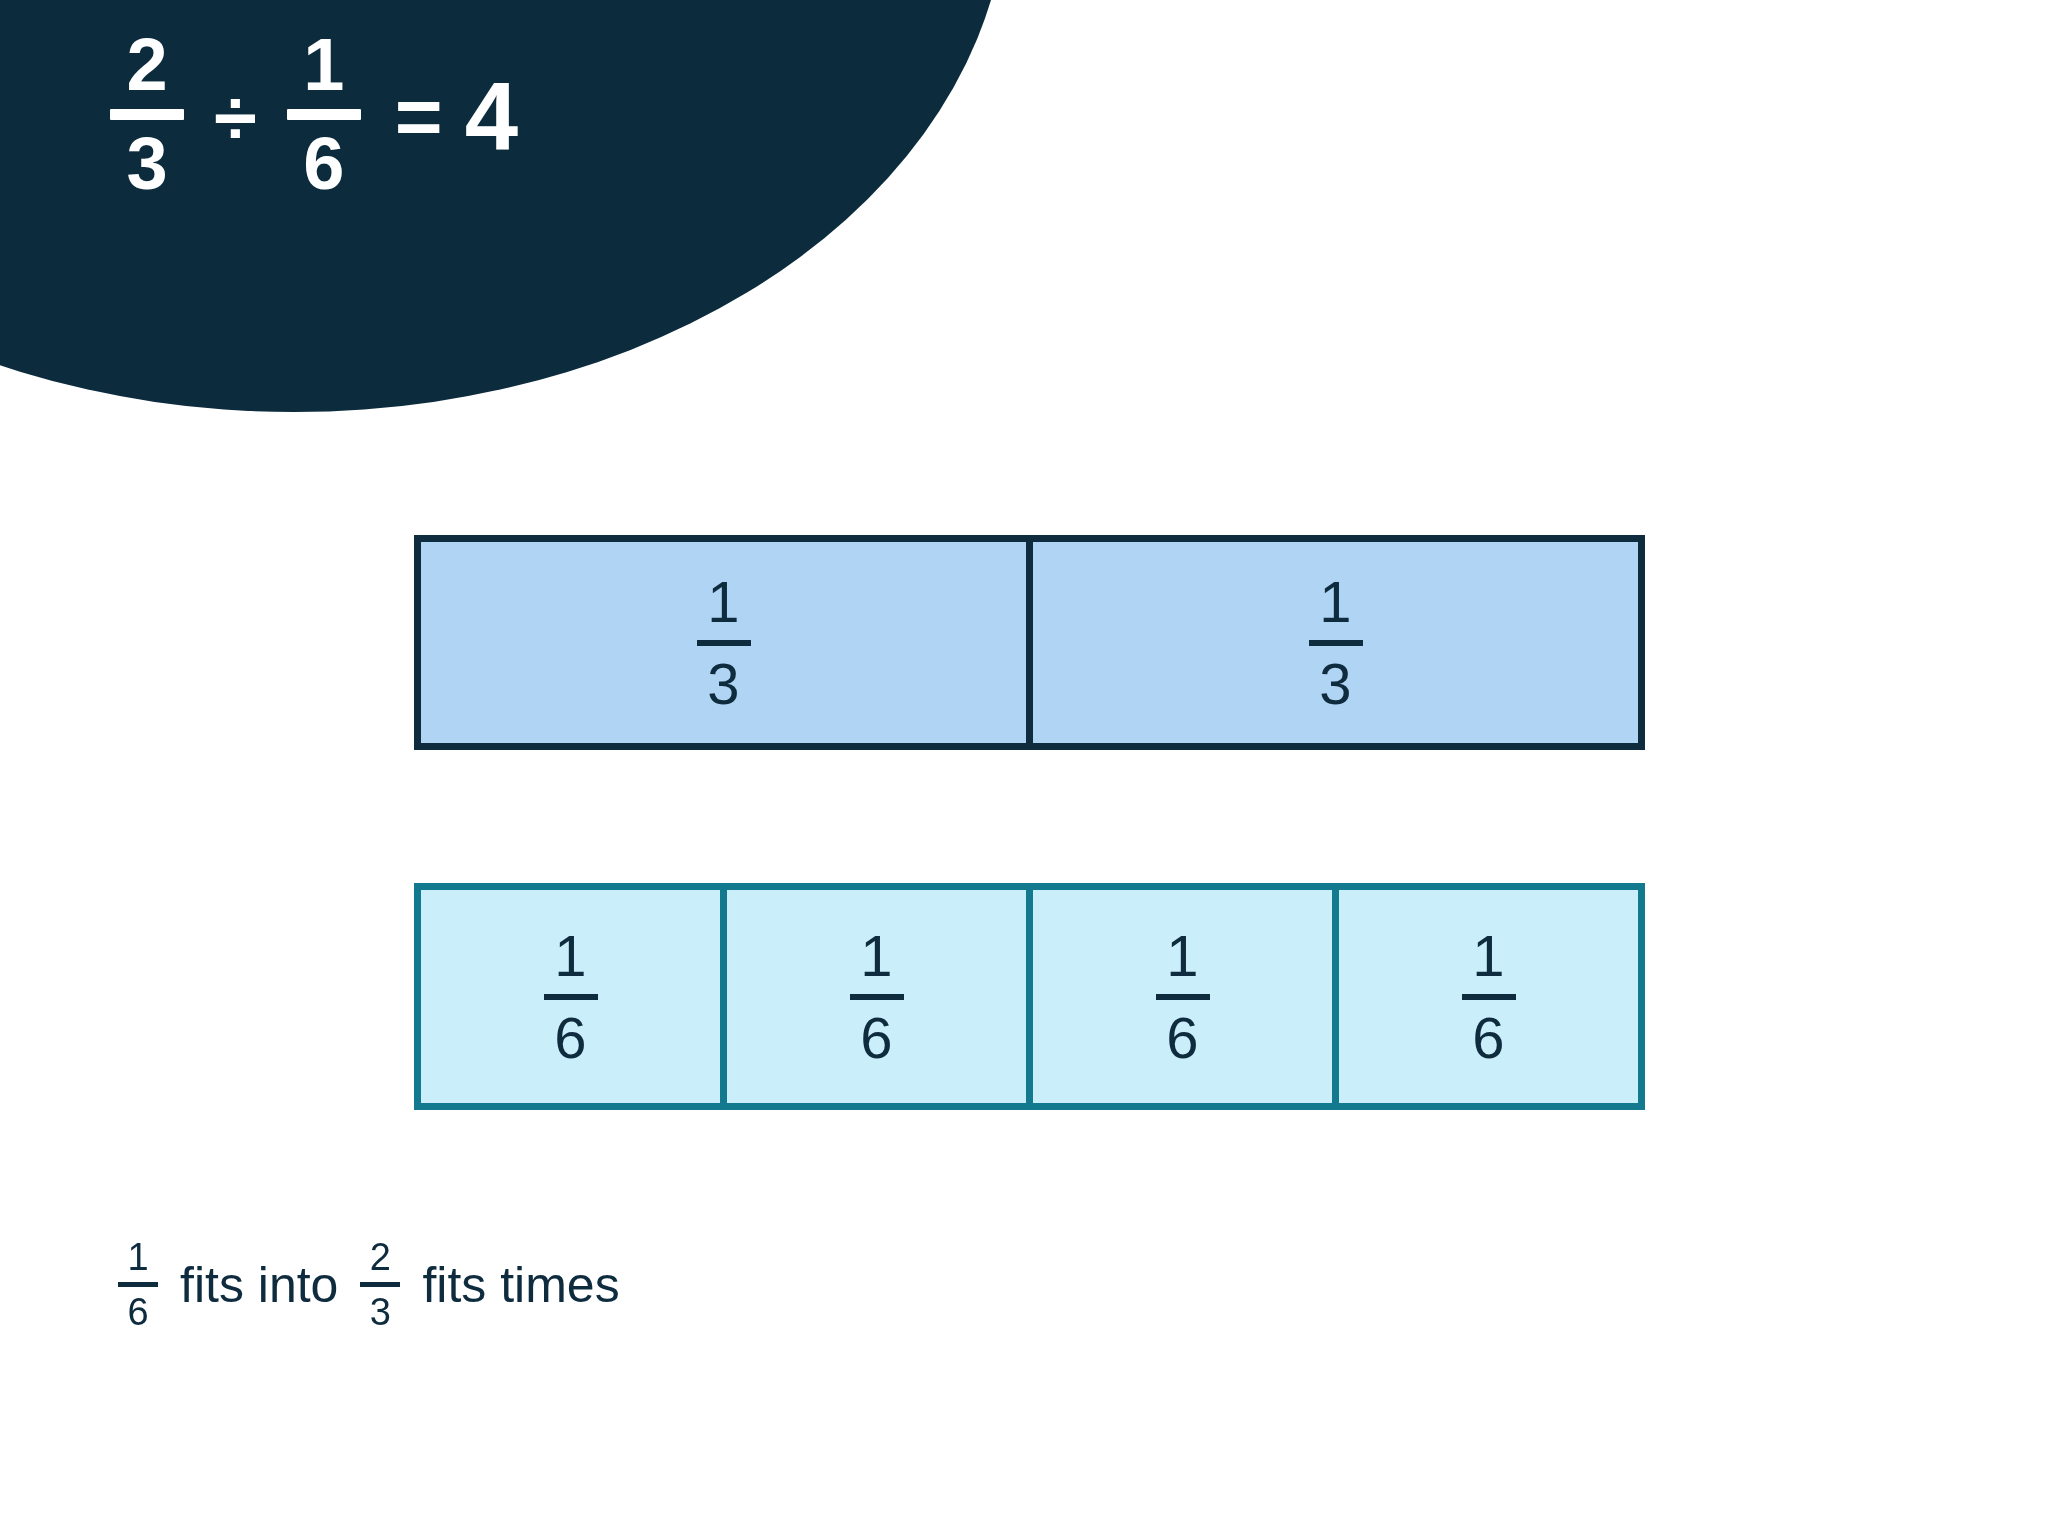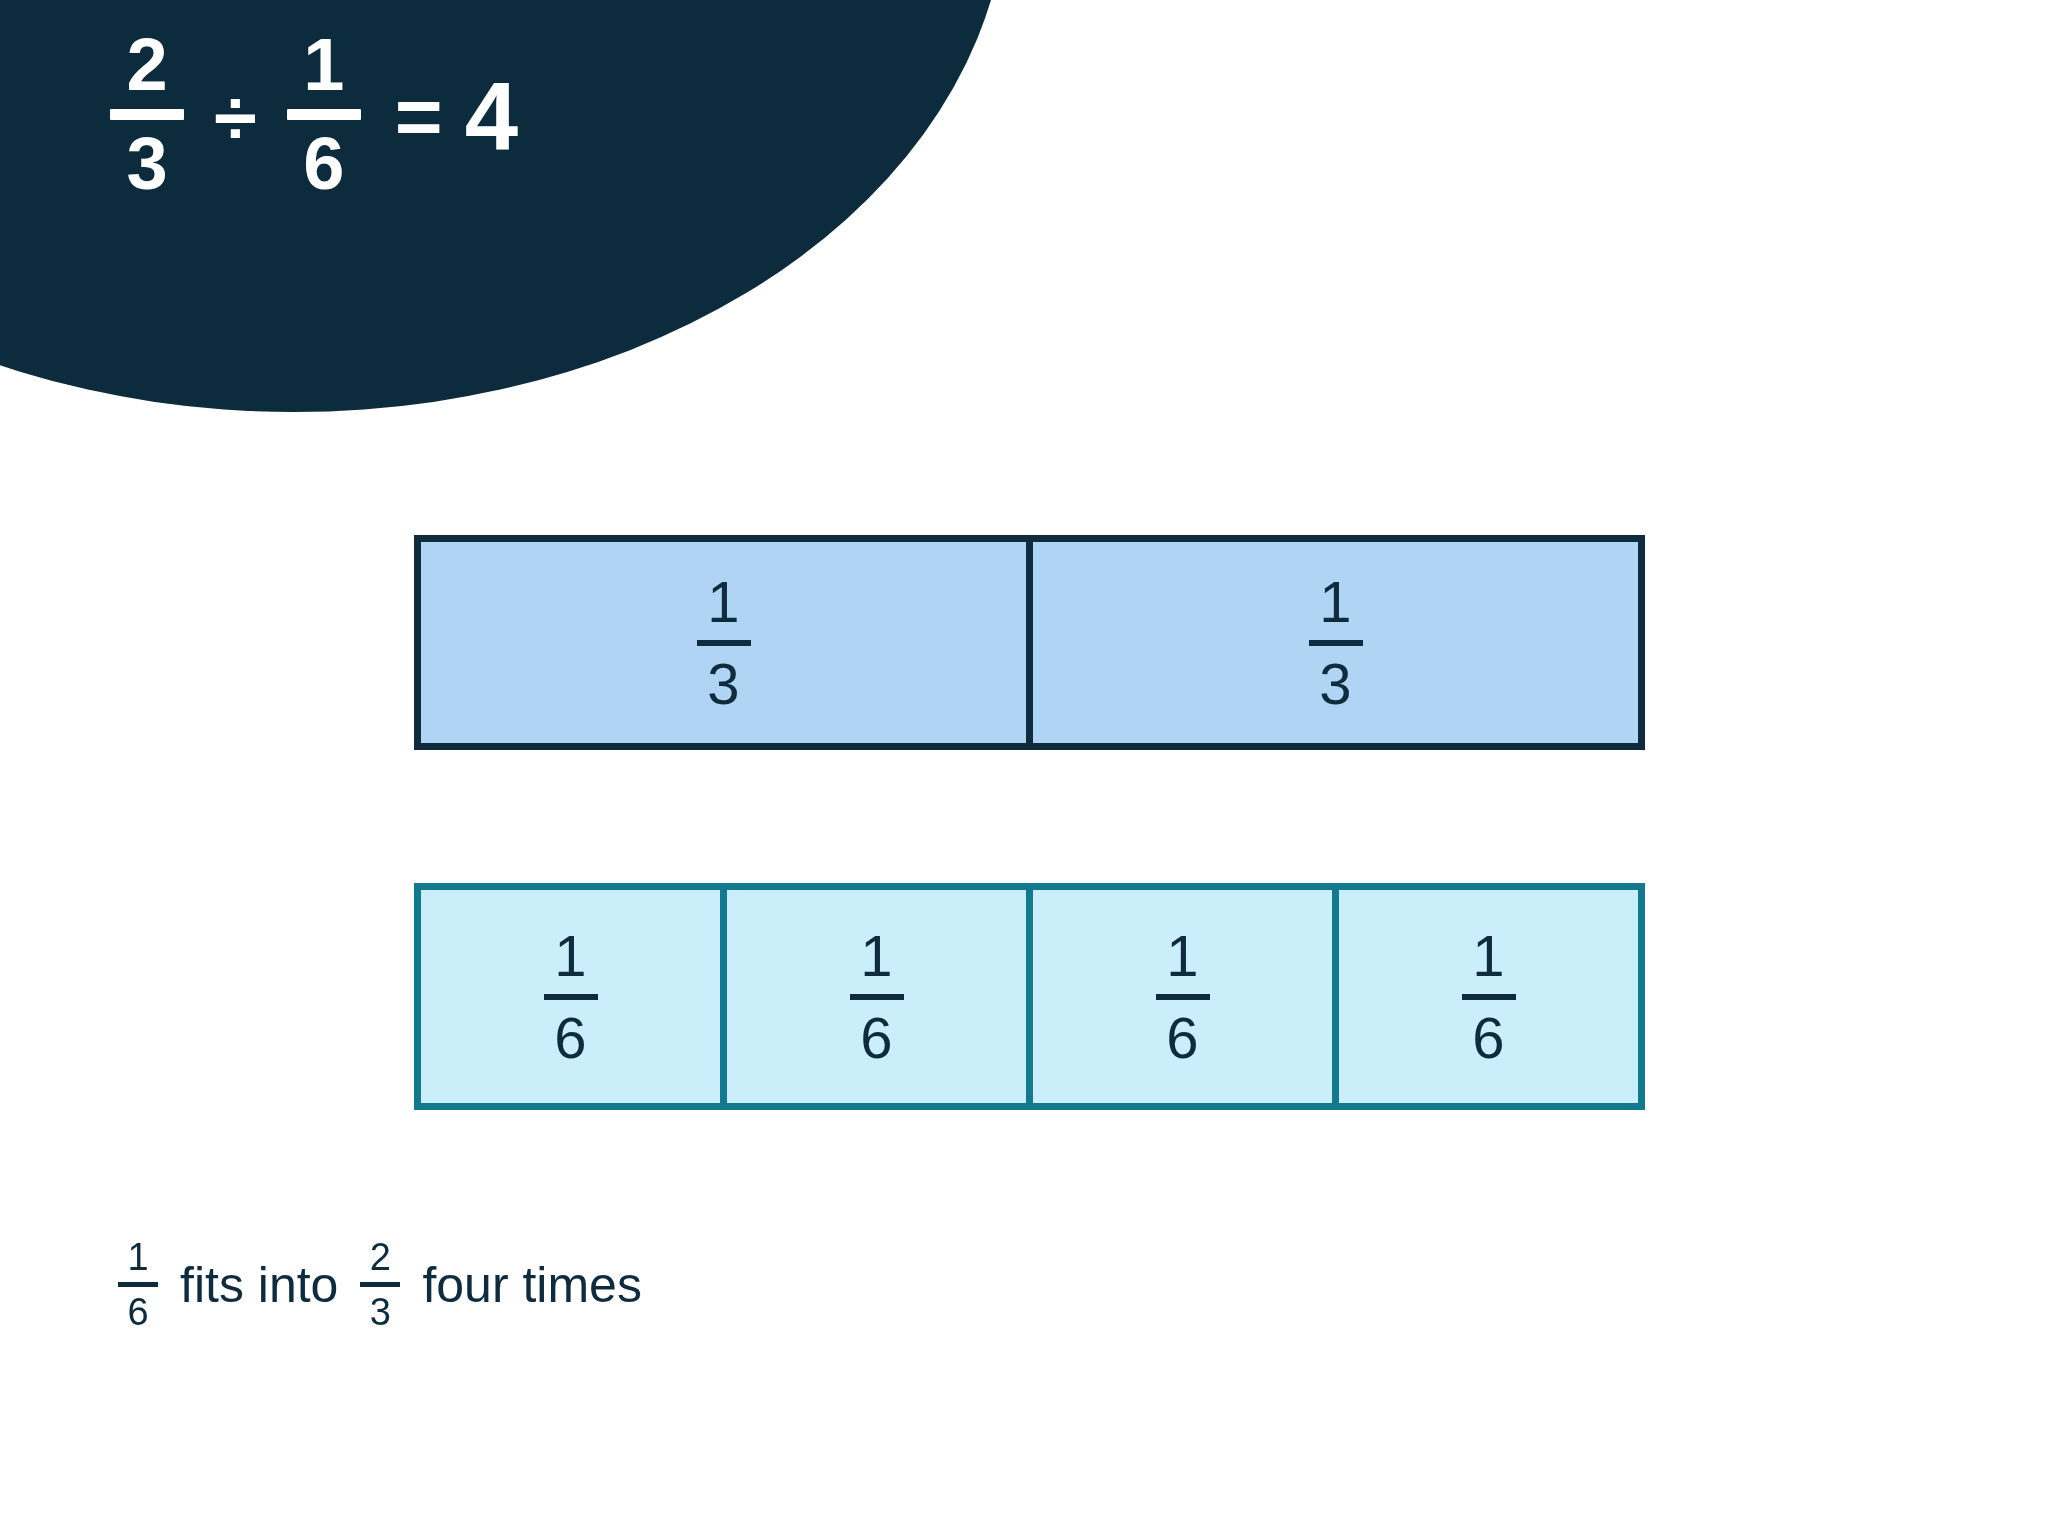--- a/index.html
+++ b/index.html
@@ -283,15 +283,15 @@
   </span>
 
   <span class="cap-text">fits into</span>
 
   <span class="cap-frac">
     <span class="num">2</span>
     <span class="bar"></span>
     <span class="den">3</span>
   </span>
 
-  <span class="cap-text">four times</span>
+  <span class="cap-text">fits times</span>
 
 </div>
 
 </body></html>

